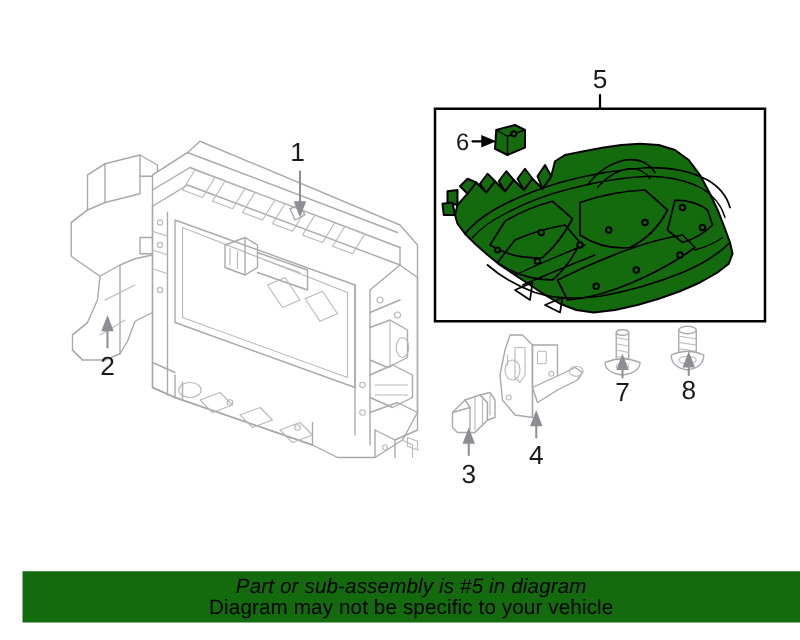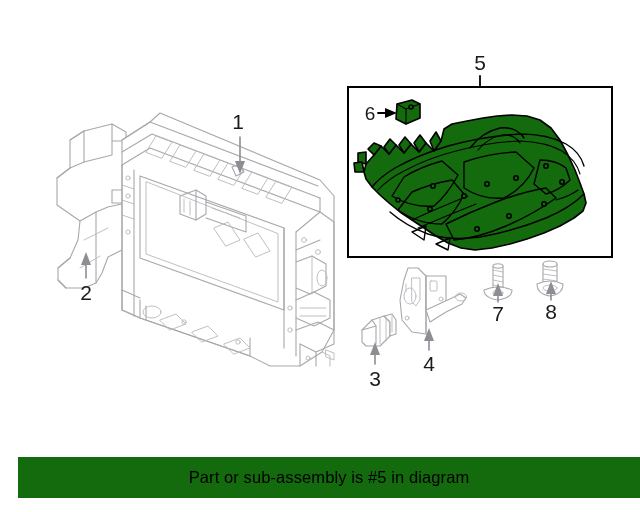--- a/index.html
+++ b/index.html
@@ -53,21 +53,21 @@
     line-height: 1.0;
   }
   .notice-line {
     font-family: "Liberation Sans", sans-serif;
     font-size: 16.5px;
     color: #000000;
     text-align: center;
     white-space: nowrap;
     letter-spacing: 0.1px;
   }
-  .notice-line.first { margin-bottom: 1px; }
+  .notice-line.first { margin-bottom: 1px; font-style: italic; }
 </style>
 </head>
 <body>
 
 <div id="diagram-root">
 
   <svg id="diagram-svg" viewBox="0 0 640 512" xmlns="http://www.w3.org/2000/svg">
 
     <defs>
       <style>
@@ -341,15 +341,16 @@
     <g>
       <text class="callout-num-small" x="370" y="120" text-anchor="middle">6</text>
       <path class="blkar" d="M378,113 L390,113"></path>
       <polygon class="blkah" points="397,113 385,108 385,118"></polygon>
     </g>
 
   </svg>
 
   <div id="notice-banner">
     <div class="notice-line first">Part or sub-assembly is #5 in diagram</div>
+    <div class="notice-line">Diagram may not be specific to your vehicle</div>
   </div>
 
 </div>
 
 </body></html>

